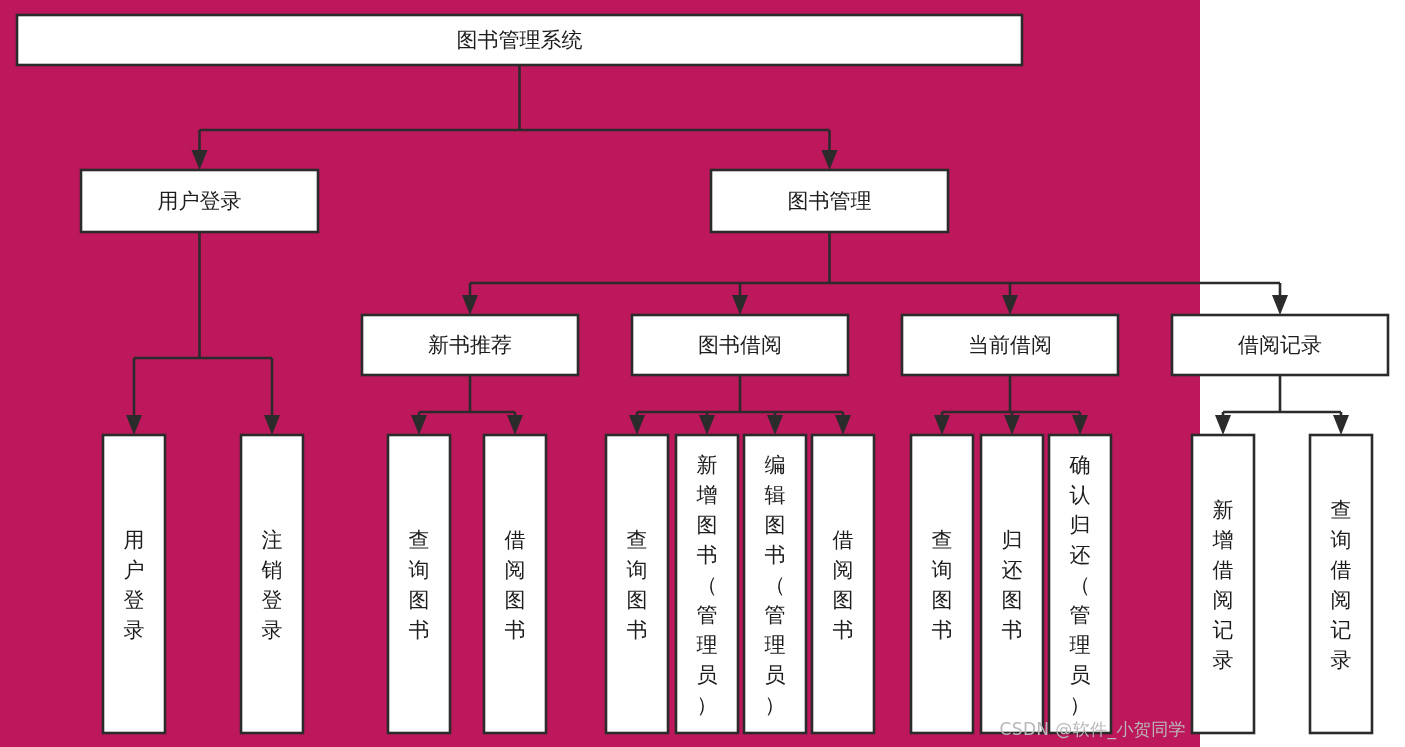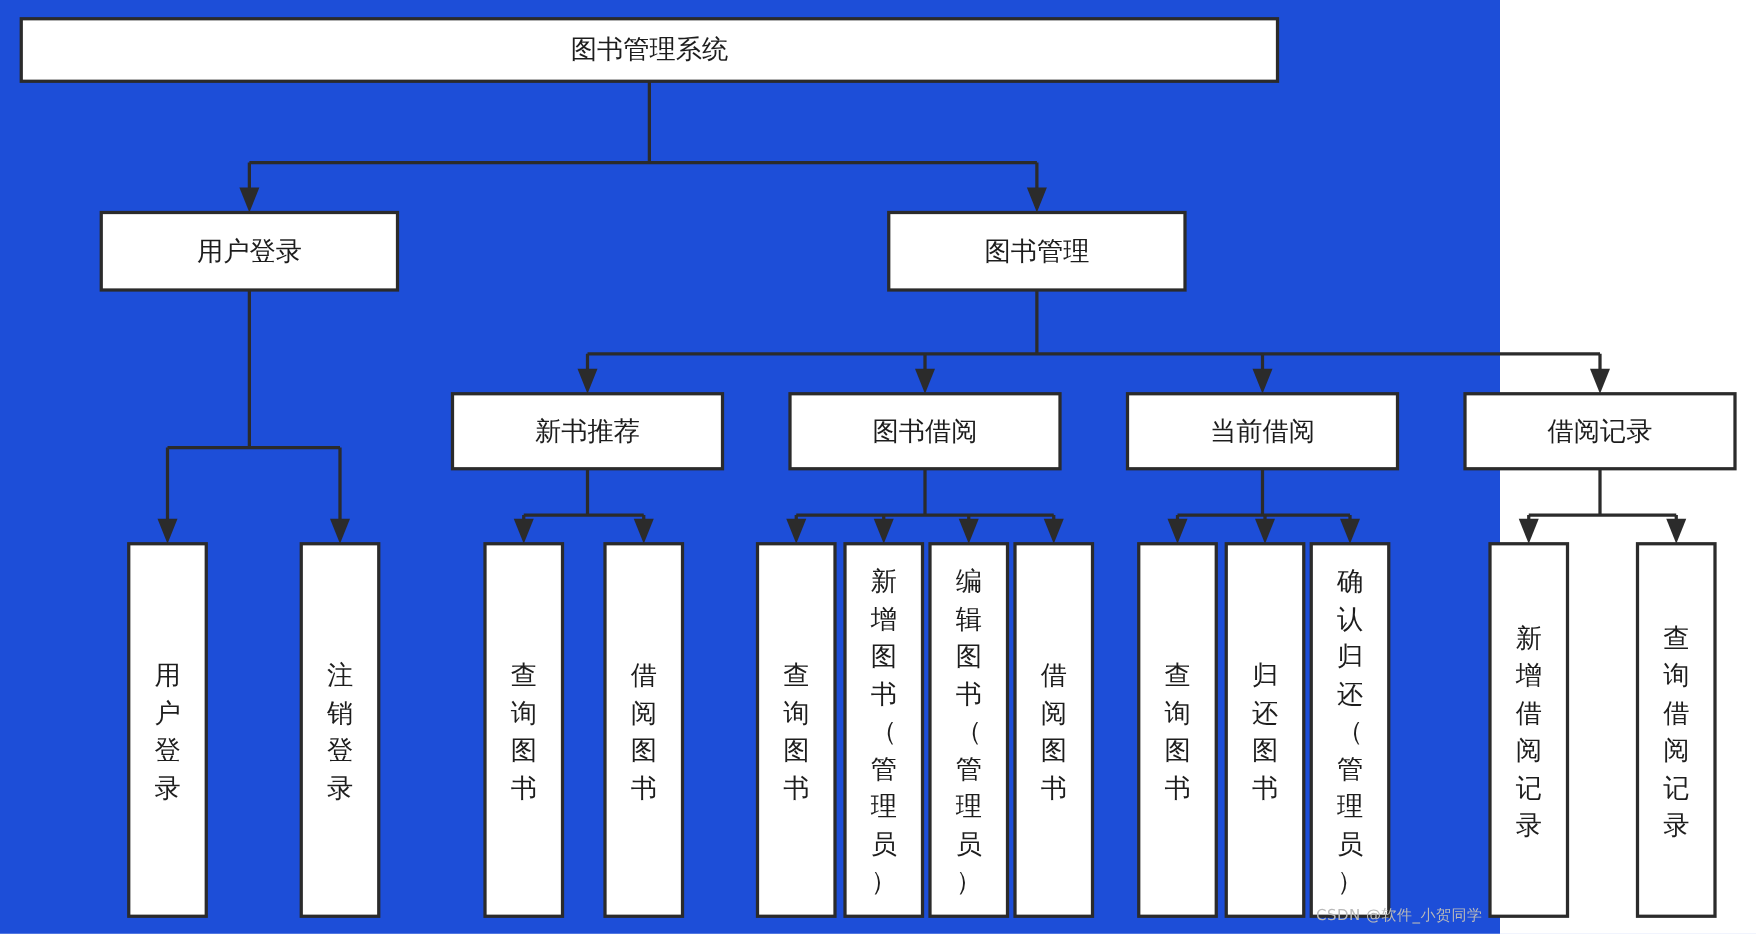--- a/index.html
+++ b/index.html
@@ -12,21 +12,21 @@
     width: 1405px;
     height: 747px;
     font-family: "DejaVu Sans", "Liberation Sans", sans-serif;
     overflow: hidden;
     position: relative;
   }
   #diagram-root {
     position: relative;
     width: 1200px;
     height: 747px;
-    background: #1d4ed8;
+    background: #be185d;
   }
   svg.diagram-canvas {
     position: absolute;
     left: 0;
     top: 0;
     width: 1405px;
     height: 747px;
     display: block;
   }
   .node-box {
@@ -55,21 +55,21 @@
     fill: #1d1d1d;
     font-family: "DejaVu Sans", "Liberation Sans", sans-serif;
     font-size: 21px;
     text-anchor: middle;
   }
   .watermark-text {
     position: absolute;
     right: 14px;
     bottom: 6px;
     font-family: "DejaVu Sans", "Liberation Sans", sans-serif;
-    font-size: 12px;
+    font-size: 17px;
     color: #b9b9b9;
     letter-spacing: 0.4px;
     white-space: nowrap;
     user-select: none;
   }
 </style>
 </head>
 <body>
 
 <div id="diagram-root">

